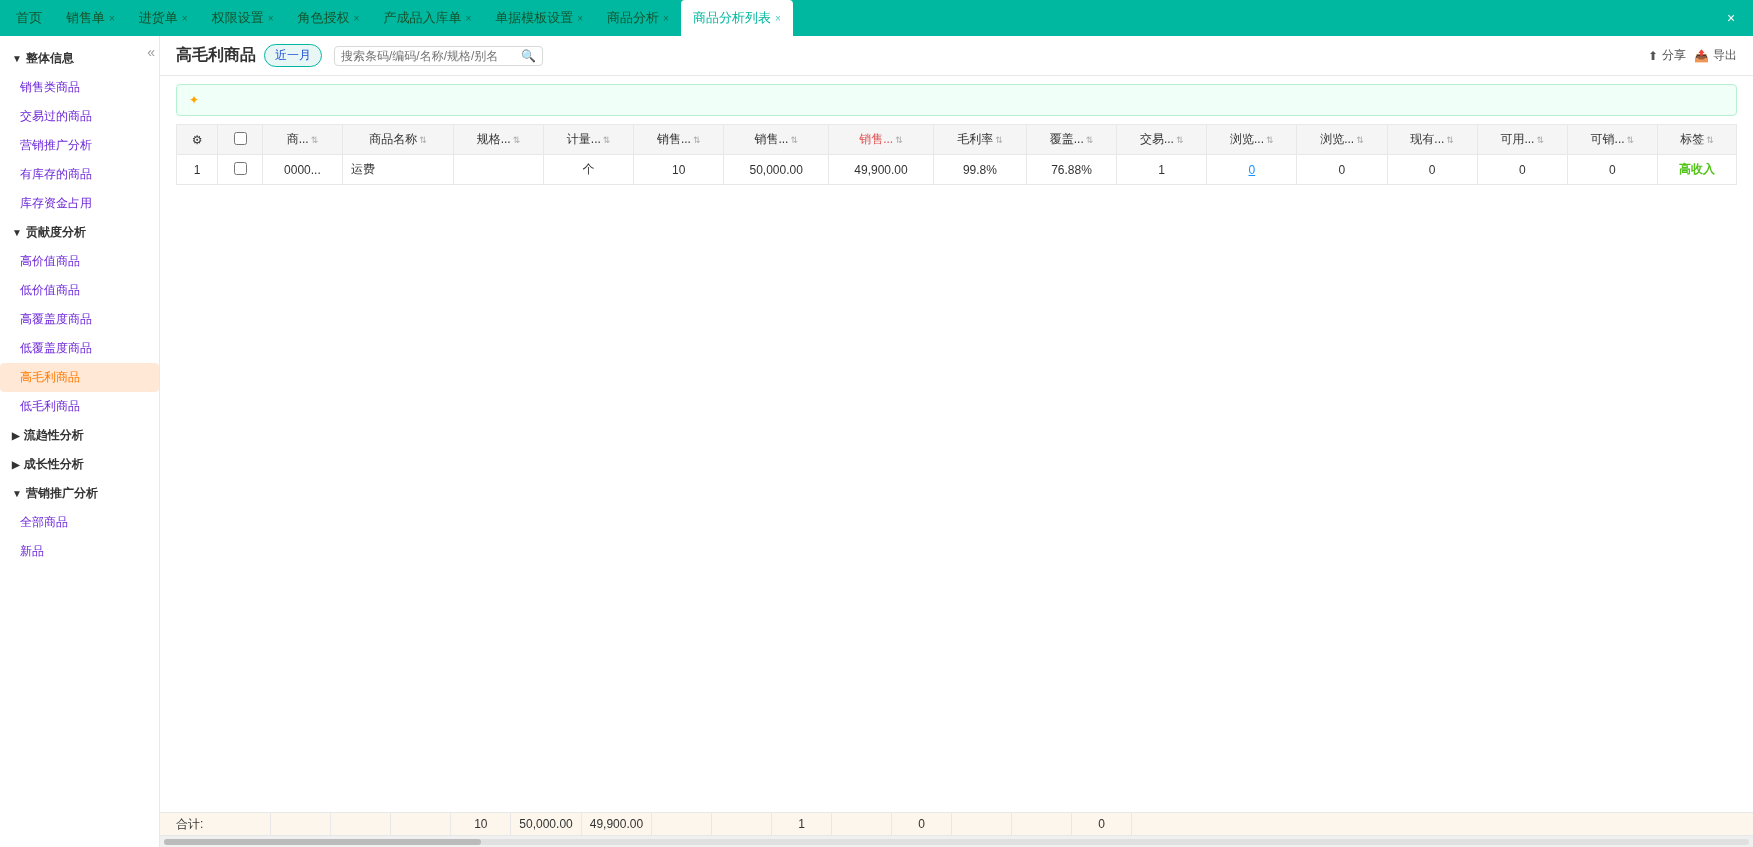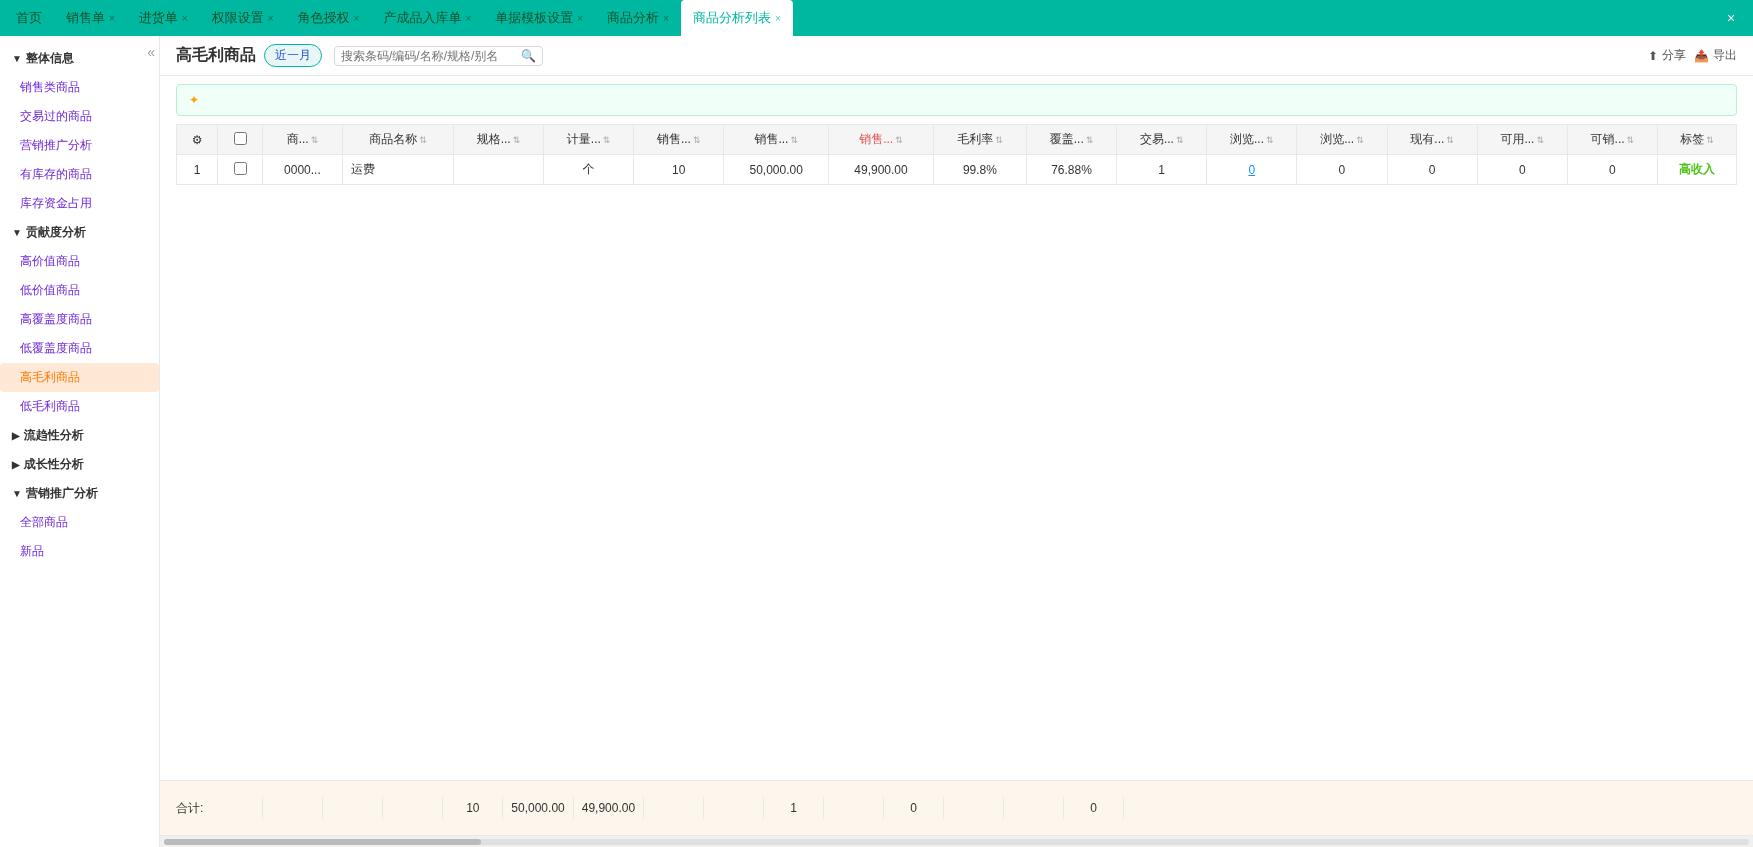--- a/index.html
+++ b/index.html
@@ -222,23 +222,24 @@
     td.link { color: #1890ff; text-decoration: underline; cursor: pointer; }
     td.tag-green {
       color: #52c41a;
       font-weight: bold;
     }
 
     
     .table-footer {
       background: #fdf6ec;
       border-top: 1px solid #e8e8e8;
-      padding: 16px 16px;
-      display: flex;
-      align-items: center;
+      padding: 0 16px;
+      display: flex;
+      align-items: center;
+      gap: 8px;
       font-size: 12px;
       color: #333;
     }
     .footer-cells {
       display: flex;
       flex: 1;
       gap: 0;
     }
     .footer-cell {
       padding: 4px 8px;

